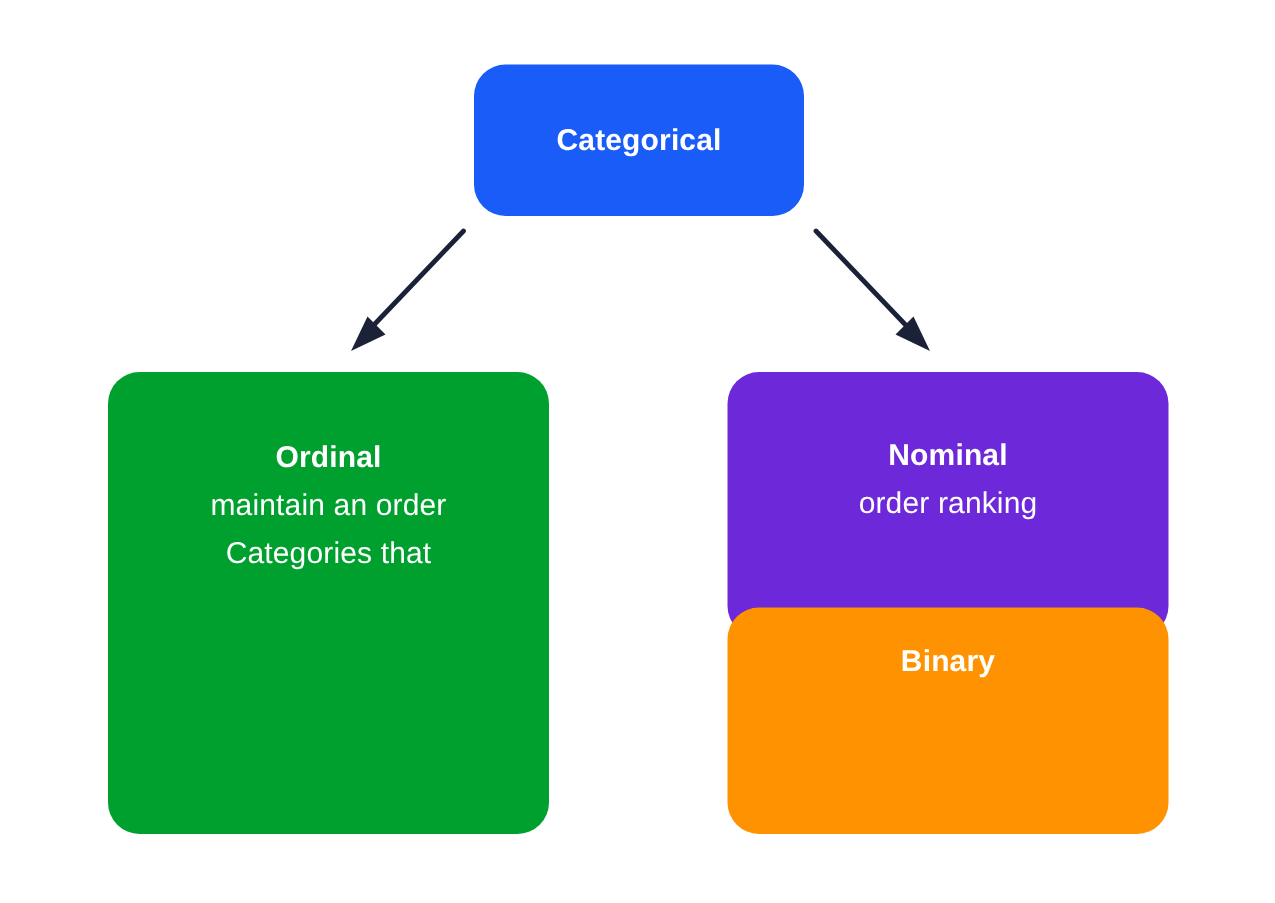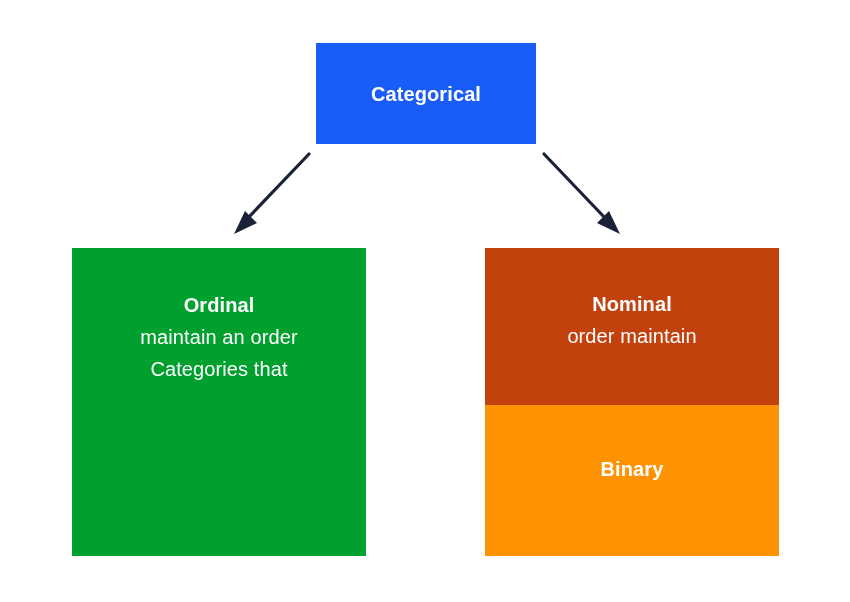--- a/index.html
+++ b/index.html
@@ -16,20 +16,21 @@
     height: 602px;
     background: #ffffff;
     overflow: hidden;
   }
   .node-box {
     position: absolute;
     box-sizing: border-box;
     color: #ffffff;
     text-align: center;
     line-height: 32px;
+    border-radius: 21px;
   }
   .node-title {
     display: block;
     font-weight: bold;
     font-size: 20px;
     letter-spacing: 0.1px;
   }
   .node-desc {
     display: block;
     font-weight: normal;
@@ -63,36 +64,36 @@
   #node-ordinal .stack {
     padding-top: 41px;
   }
 
   
   #node-nominal {
     left: 485px;
     top: 248px;
     width: 294px;
     height: 177px;
-    background: #c2410c;
+    background: #6d28d9;
   }
   #node-nominal .stack {
     padding-top: 40px;
   }
 
   
   #node-binary {
     left: 485px;
     top: 405px;
     width: 294px;
     height: 151px;
     background: #ff9200;
   }
   #node-binary .stack {
-    padding-top: 48px;
+    padding-top: 20px;
   }
 
   #arrow-layer {
     position: absolute;
     left: 0;
     top: 0;
     width: 850px;
     height: 602px;
     pointer-events: none;
   }
@@ -121,21 +122,21 @@
     <div class="stack">
       <span class="node-title">Ordinal</span>
       <span class="node-desc">maintain an order</span>
       <span class="node-desc">Categories that</span>
     </div>
   </div>
 
   <div class="node-box" id="node-nominal">
     <div class="stack">
       <span class="node-title">Nominal</span>
-      <span class="node-desc">order maintain</span>
+      <span class="node-desc">order ranking</span>
     </div>
   </div>
 
   <div class="node-box" id="node-binary">
     <div class="stack">
       <span class="node-title">Binary</span>
     </div>
   </div>
 
 </div>

